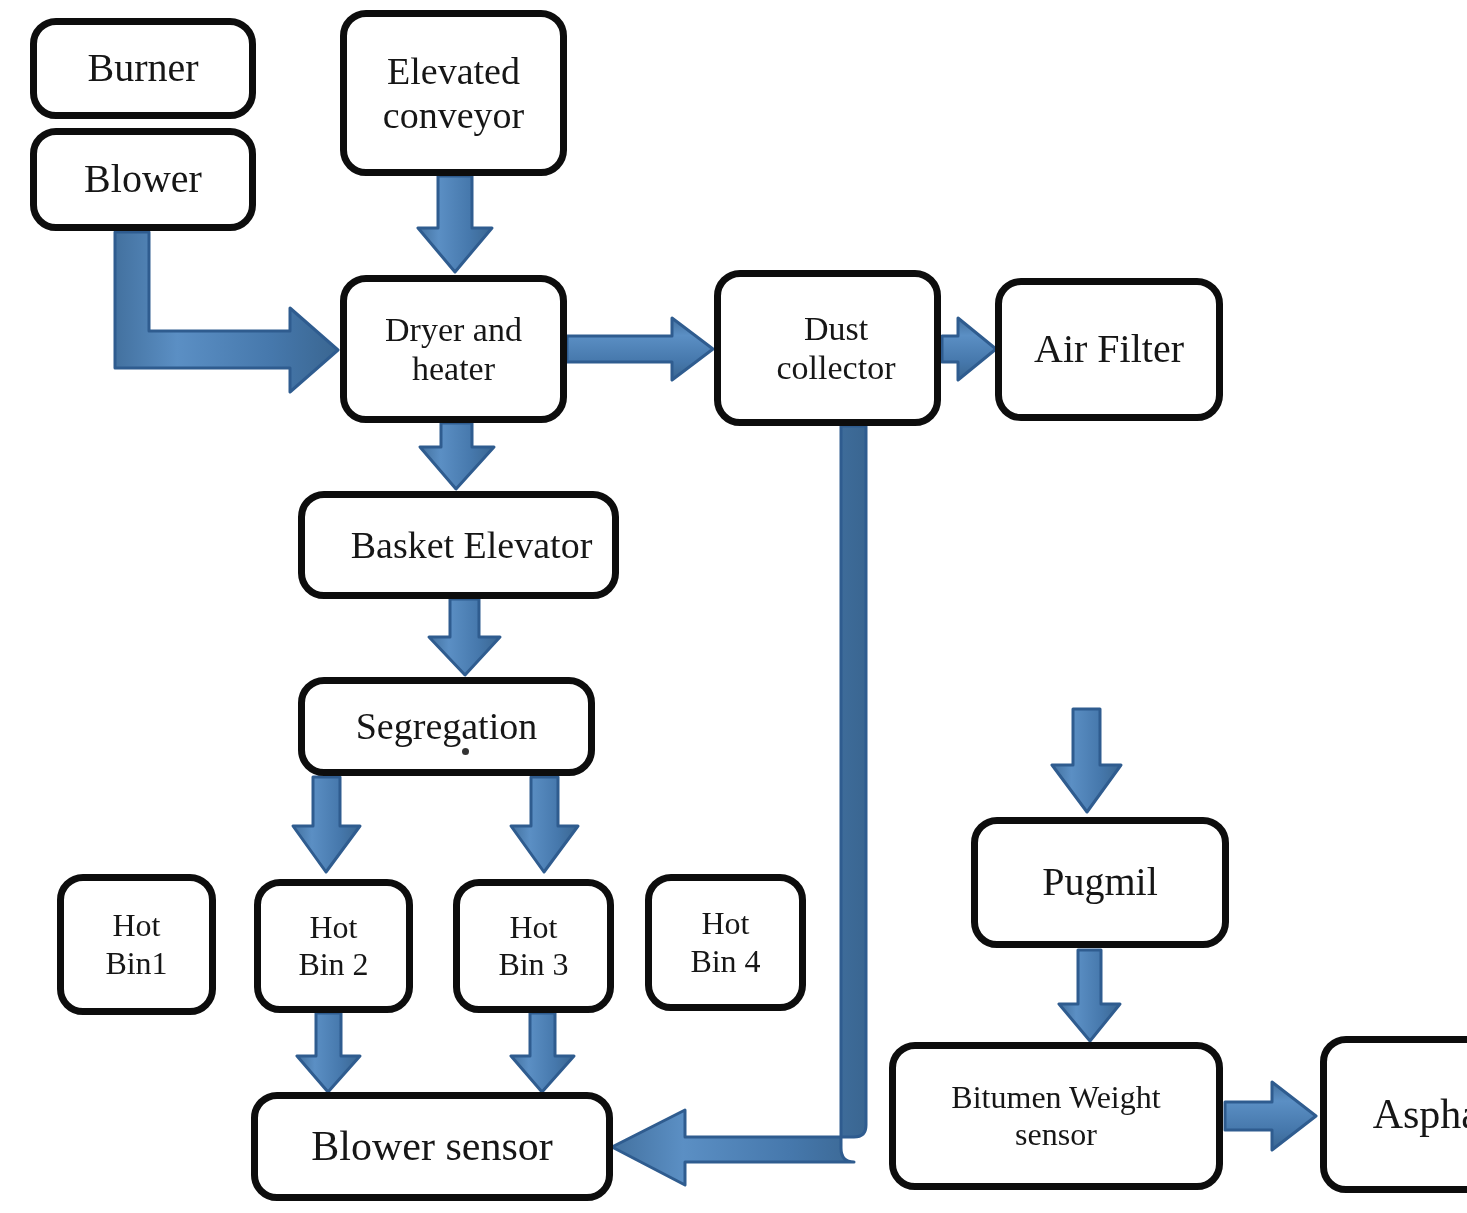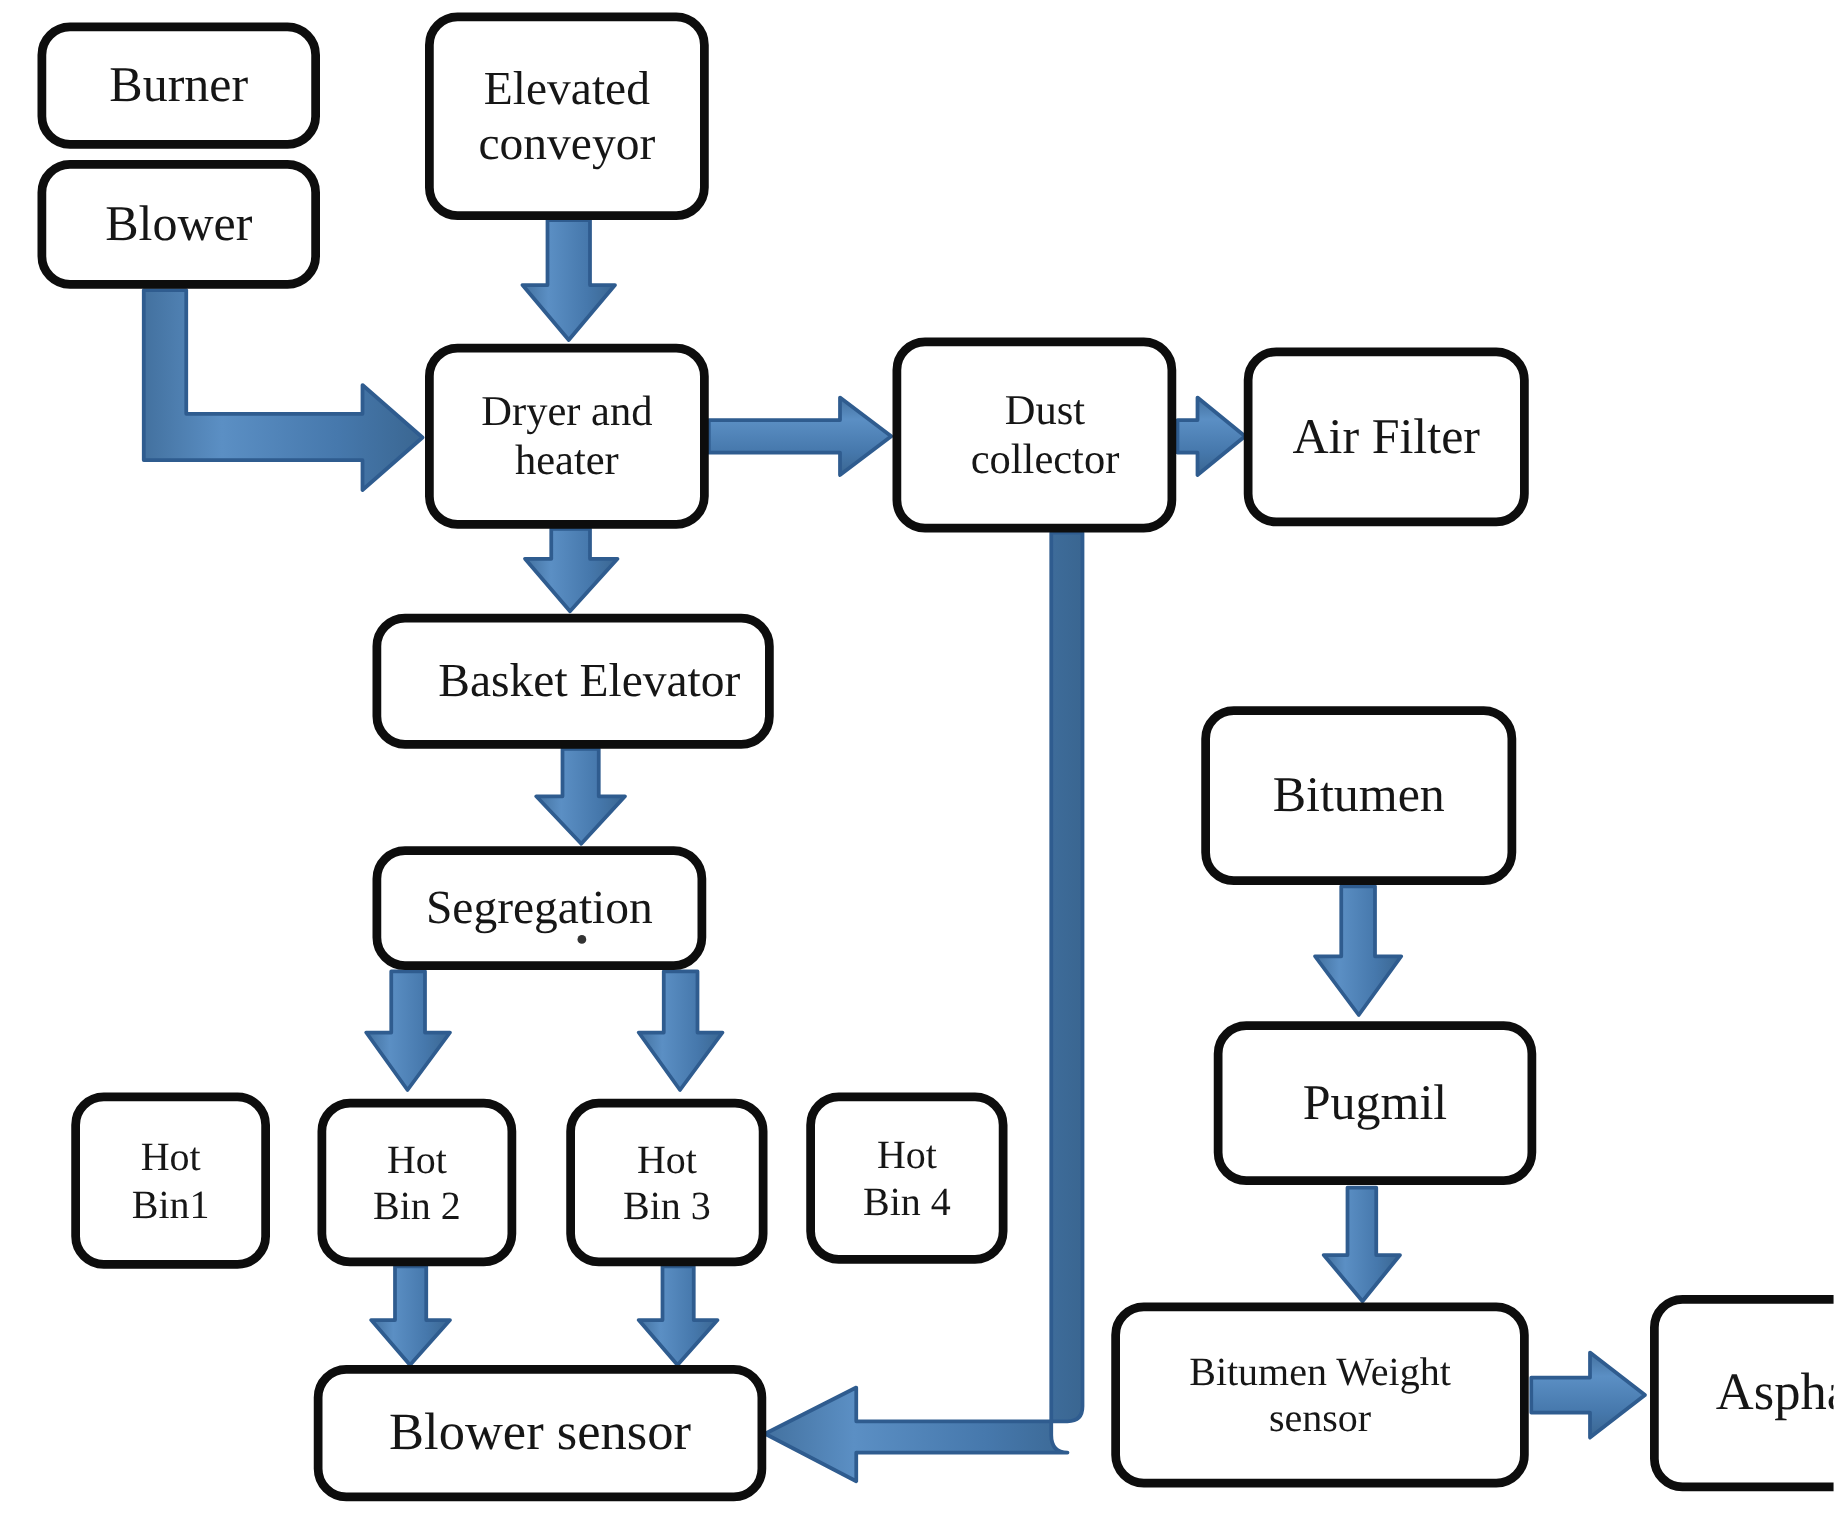--- a/index.html
+++ b/index.html
@@ -45,21 +45,21 @@
     pointer-events: none;
   }
   
   #n-burner      { left:30px;  top:18px;   width:226px; height:101px; font-size:40px; }
   #n-blower      { left:30px;  top:128px;  width:226px; height:103px; font-size:40px;font-family:Liberation Serif, serif; }
   #n-conveyor    { left:340px; top:10px;   width:227px; height:166px; font-size:38px; }
   #n-dryer       { left:340px; top:275px;  width:227px; height:148px; font-size:34px; }
   #n-dust        { left:714px; top:270px;  width:227px; height:156px; font-size:34px;padding-left:23px; }
   #n-airfilter   { left:995px; top:278px;  width:228px; height:143px; font-size:40px; }
   #n-basket      { left:298px; top:491px;  width:321px; height:108px; font-size:38px;padding-left:32px; }
-  #n-segregation { left:298px; top:677px;  width:267px; height:99px;  font-size:38px; }
+  #n-segregation { left:298px; top:677px;  width:297px; height:99px;  font-size:38px; }
   #n-hotbin1     { left:57px;  top:874px;  width:159px; height:141px; font-size:32px; }
   #n-hotbin2     { left:254px; top:879px;  width:159px; height:134px; font-size:32px; }
   #n-hotbin3     { left:453px; top:879px;  width:161px; height:134px; font-size:32px; }
   #n-hotbin4     { left:645px; top:874px;  width:161px; height:137px; font-size:32px; }
   #n-bitumen     { left:961px; top:565px;  width:252px; height:143px; font-size:40px; }
   #n-pugmil      { left:971px; top:817px;  width:258px; height:131px; font-size:40px; }
   #n-weight      { left:251px; top:1092px; width:362px; height:109px; font-size:42px; }
   #n-bitweight   { left:889px; top:1042px; width:334px; height:148px; font-size:32px; }
   #n-asphalt     { left:1320px;top:1036px; width:210px; height:157px; font-size:42px;
                    justify-content:flex-start; padding-left:32px; }
@@ -221,23 +221,20 @@
   <div class="node" id="n-hotbin3">
     <span class="lbl">Hot
 Bin 3</span>
   </div>
 
   <div class="node" id="n-hotbin4">
     <span class="lbl">Hot
 Bin 4</span>
   </div>
 
-  <div class="node" id="n-bitumen">
-    <span class="lbl">Bitumen</span>
-  </div>
 
   <div class="node" id="n-pugmil">
     <span class="lbl">Pugmil</span>
   </div>
 
   <div class="node" id="n-weight">
     <span class="lbl">Blower sensor</span>
   </div>
 
   <div class="node" id="n-bitweight">

